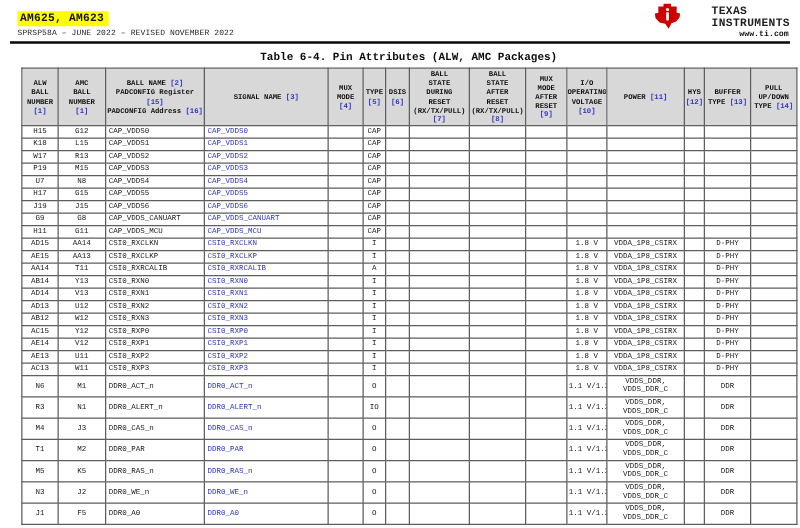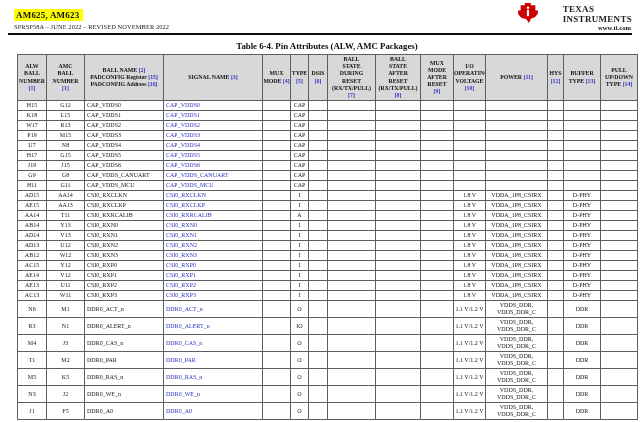--- a/index.html
+++ b/index.html
@@ -1,18 +1,18 @@
 <!DOCTYPE html>
 <html><head>
 <meta charset="utf-8">
 <style>
   html,body{margin:0;padding:0;background:#fff;}
   .page{
     position:relative;width:640px;height:422px;overflow:hidden;background:#fff;
-    font-family:Liberation Serif, serif;color:#1a1a1a;
+    font-family:Liberation Mono, monospace;color:#1a1a1a;
   }
   
   .doc-title{
     position:absolute;top:9px;left:14px;background:#ffff00;
     font-size:9px;font-weight:bold;padding:1px 4px 1px 2px;letter-spacing:.2px;color:#111;
   }
   .doc-rev{position:absolute;top:23px;left:14px;font-size:6.4px;color:#222;letter-spacing:.1px;}
   .logo-block{position:absolute;top:2px;right:8px;display:flex;align-items:flex-start;gap:20px;}
   .logo-mark{width:24px;height:22px;margin-right:3px;}
   .logo-words{font-weight:bold;font-size:9px;line-height:1.12;letter-spacing:.3px;color:#1f1f1f;padding-top:2px;}

